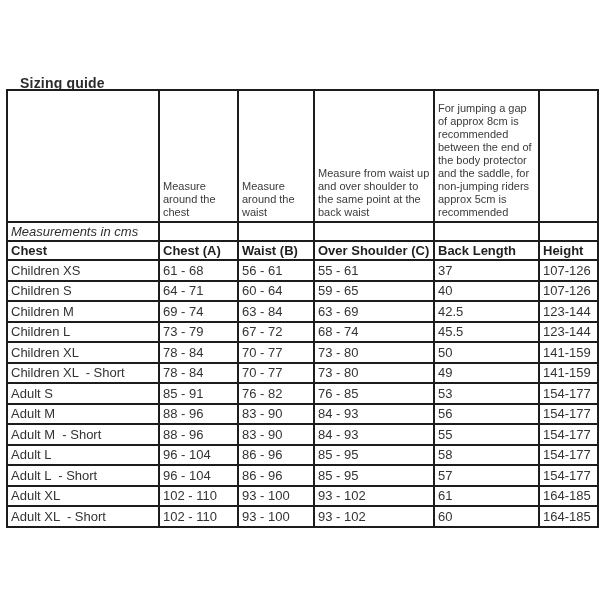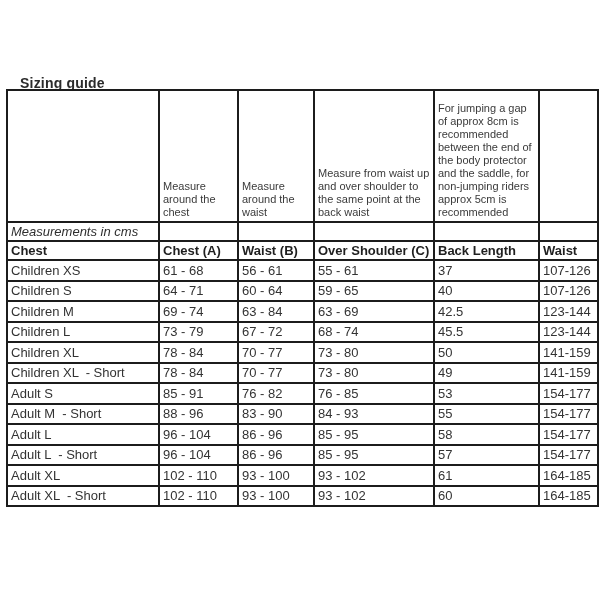--- a/index.html
+++ b/index.html
@@ -105,21 +105,21 @@
       <td></td>
       <td></td>
       <td></td>
     </tr>
     <tr class="head-row">
       <th>Chest</th>
       <th>Chest (A)</th>
       <th>Waist (B)</th>
       <th>Over Shoulder (C)</th>
       <th>Back Length</th>
-      <th>Waist</th>
+      <th>Height</th>
     </tr>
   </thead>
   <tbody>
       <tr class="data-row">
     <td>Children XS</td>
     <td>61 - 68</td>
     <td>56 - 61</td>
     <td>55 - 61</td>
     <td>37</td>
     <td>107-126</td>
@@ -166,20 +166,28 @@
   </tr>
       <tr class="data-row">
     <td>Adult S</td>
     <td>85 - 91</td>
     <td>76 - 82</td>
     <td>76 - 85</td>
     <td>53</td>
     <td>154-177</td>
   </tr>
       <tr class="data-row">
+    <td>Adult M</td>
+    <td>88 - 96</td>
+    <td>83 - 90</td>
+    <td>84 - 93</td>
+    <td>56</td>
+    <td>154-177</td>
+  </tr>
+      <tr class="data-row">
     <td>Adult M  - Short</td>
     <td>88 - 96</td>
     <td>83 - 90</td>
     <td>84 - 93</td>
     <td>55</td>
     <td>154-177</td>
   </tr>
       <tr class="data-row">
     <td>Adult L</td>
     <td>96 - 104</td>

